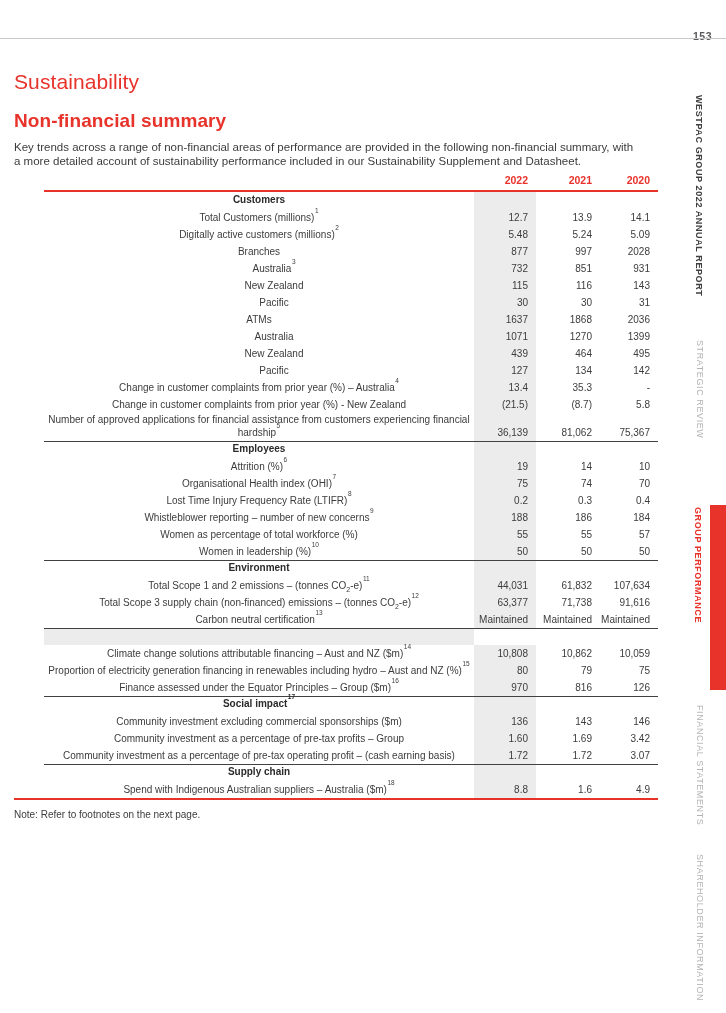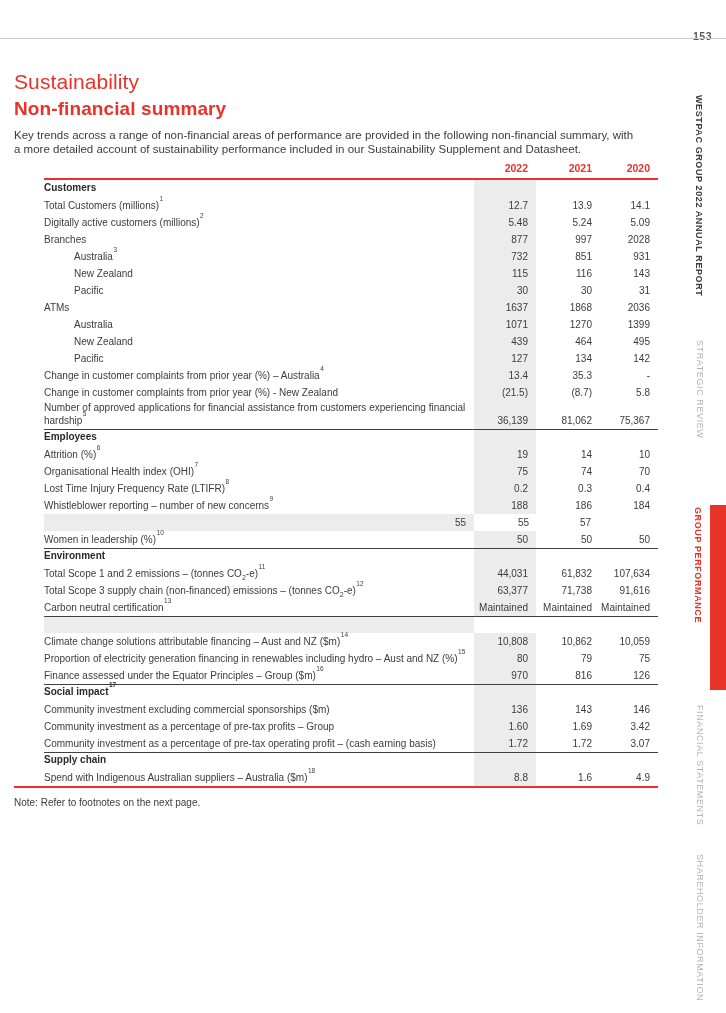--- a/index.html
+++ b/index.html
@@ -28,42 +28,42 @@
   .top-rule{
     position:absolute; top:38px; left:0; width:726px; height:1px;
     background:var(--rule);
   }
   
   .content{
     position:absolute; top:70px; left:14px; width:644px;
   }
   h1.title{
     color:var(--red); font-size:21px; line-height:24px; font-weight:normal;
-    margin-bottom:4px; letter-spacing:0.1px;
+    margin-bottom:16px; letter-spacing:0.1px;
   }
   h2.subtitle{
     color:var(--red); font-size:19px; line-height:22px; font-weight:bold;
     margin-bottom:8px; letter-spacing:0.1px;
   }
   p.intro{
     font-size:11.5px; line-height:14px; max-width:620px; margin-bottom:6px;
     color:var(--text);
   }
   
   .nf-table{ border-bottom:2px solid var(--red); font-size:10px; }
   .row{
     display:grid;
     grid-template-columns:1fr 62px 63px 59px;
     min-height:17px;
     margin-left:30px;
   }
   .row.head{ min-height:15px; border-bottom:2px solid var(--red); }
   .row.head .cell-val{ background:none; color:var(--red); font-weight:bold; font-size:10.5px; padding-bottom:3px;}
   .cell-label{
-    align-self:end; padding-bottom:2px; line-height:13px; color:var(--text);
+    align-self:end; padding-bottom:2px; line-height:13px; color:var(--text);text-align:center;
   }
   .nowrap .cell-label{ white-space:nowrap; }
   .cell-label.indent{ padding-left:30px; }
   .cell-val{
     display:flex; justify-content:flex-end; align-items:flex-end;
     padding-bottom:2px; line-height:13px; color:var(--text);
   }
   .c0{ background:var(--shade); padding-right:8px; }
   .c1{ padding-right:7px; }
   .c2{ padding-right:8px; }
@@ -219,20 +219,21 @@
           <div class="cell-val c1">0.3</div>
           <div class="cell-val c2">0.4</div>
         </div>
         <div class="row data-row nowrap">
           <div class="cell-label">Whistleblower reporting – number of new concerns<sup>9</sup></div>
           <div class="cell-val c0">188</div>
           <div class="cell-val c1">186</div>
           <div class="cell-val c2">184</div>
         </div>
         <div class="row data-row nowrap">
+          <div class="cell-label">Women as percentage of total workforce (%)</div>
           <div class="cell-val c0">55</div>
           <div class="cell-val c1">55</div>
           <div class="cell-val c2">57</div>
         </div>
         <div class="row data-row nowrap">
           <div class="cell-label">Women in leadership (%)<sup>10</sup></div>
           <div class="cell-val c0">50</div>
           <div class="cell-val c1">50</div>
           <div class="cell-val c2">50</div>
         </div>

